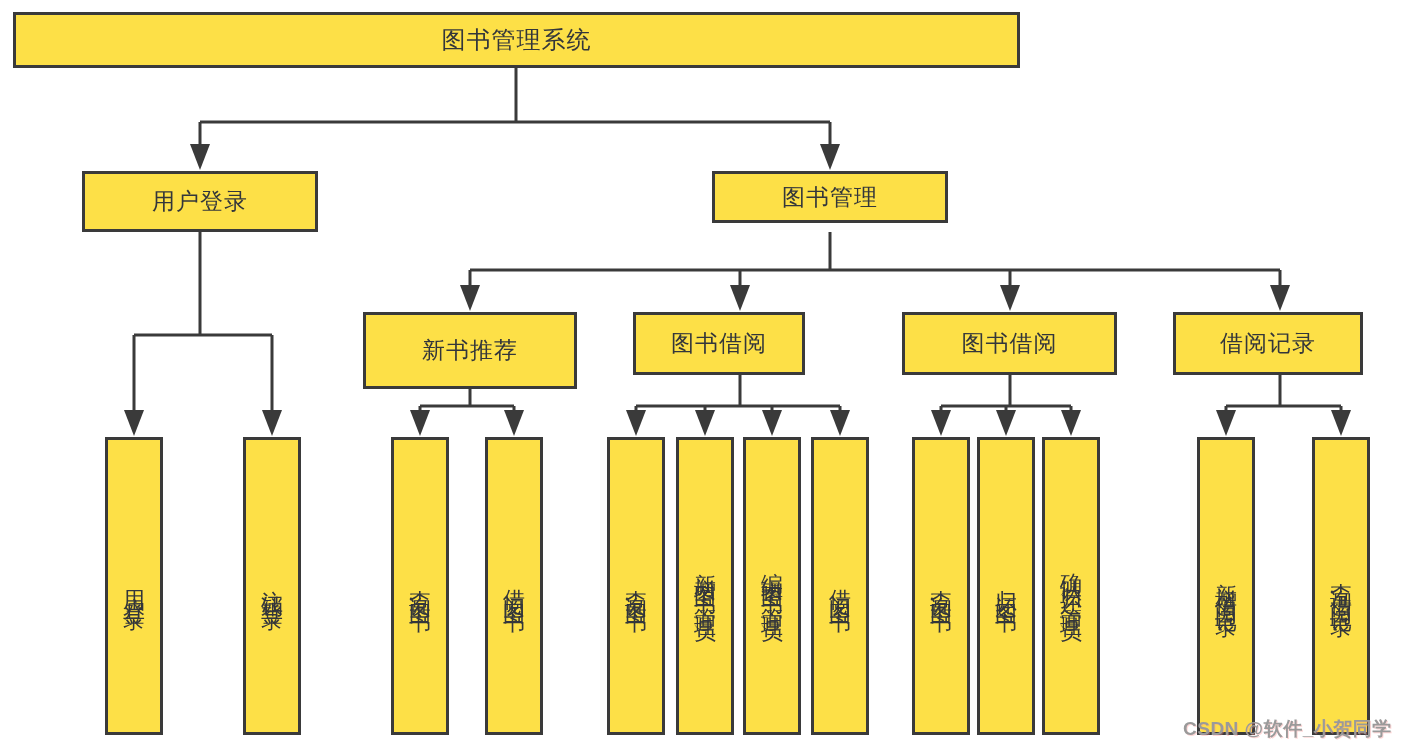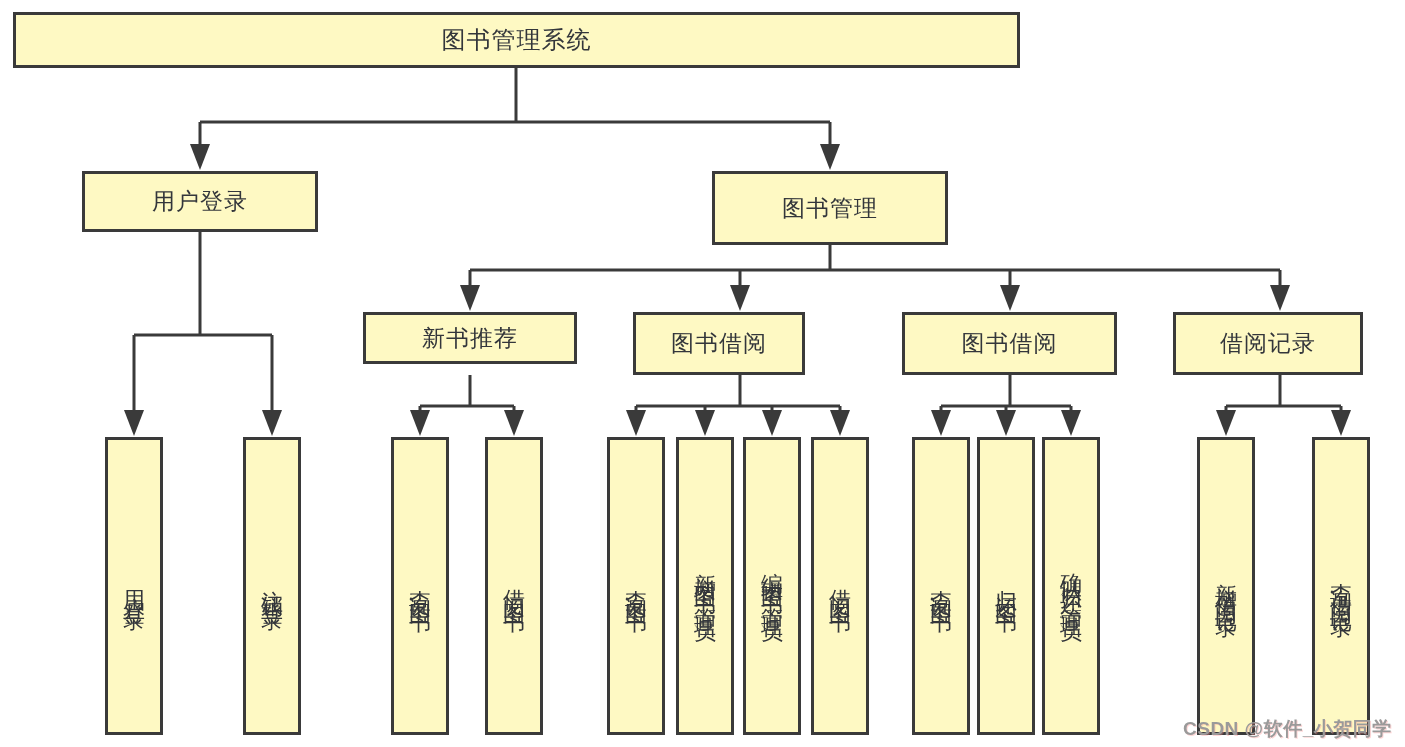--- a/index.html
+++ b/index.html
@@ -18,21 +18,21 @@
   #connectors {
     position: absolute;
     left: 0;
     top: 0;
     pointer-events: none;
   }
   .box {
     position: absolute;
     box-sizing: border-box;
     border: 3px solid #3a3a3a;
-    background: #fef9c3;
+    background: #fde047;
     display: flex;
     align-items: center;
     justify-content: center;
     z-index: 2;
   }
   .box.h { font-size: 23px; letter-spacing: 1px; }
   .box.root { font-size: 24px; }
   .box.v { font-size: 22px; }
   .box.v .vtext {
     writing-mode: vertical-rl;
@@ -97,25 +97,25 @@
   </g>
 </svg>
 
 <div class="box h root" style="left:13px; top:12px; width:1007px; height:56px">
   <span>图书管理系统</span>
 </div>
 
 <div class="box h" style="left:82px; top:171px; width:236px; height:61px">
   <span>用户登录</span>
 </div>
-<div class="box h" style="left:712px; top:171px; width:236px; height:74px">
+<div class="box h" style="left:712px; top:171px; width:236px; height:52px">
   <span>图书管理</span>
 </div>
 
-<div class="box h" style="left:363px; top:312px; width:214px; height:52px">
+<div class="box h" style="left:363px; top:312px; width:214px; height:77px">
   <span>新书推荐</span>
 </div>
 <div class="box h" style="left:633px; top:312px; width:172px; height:63px">
   <span>图书借阅</span>
 </div>
 <div class="box h" style="left:902px; top:312px; width:215px; height:63px">
   <span>图书借阅</span>
 </div>
 <div class="box h" style="left:1173px; top:312px; width:190px; height:63px">
   <span>借阅记录</span>

